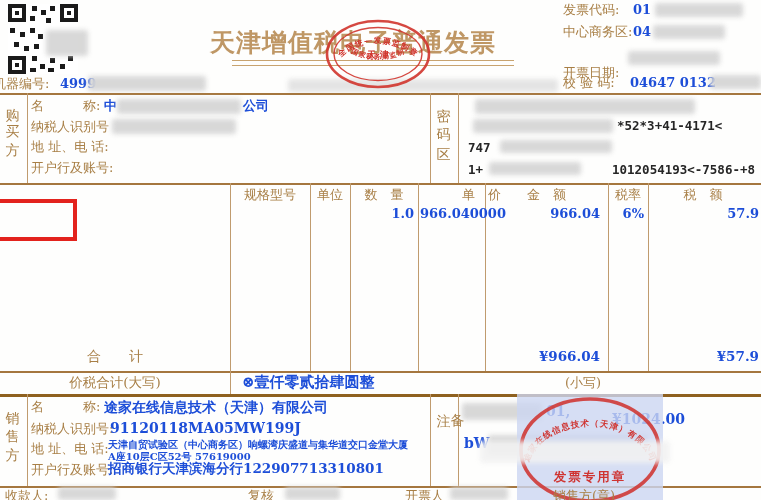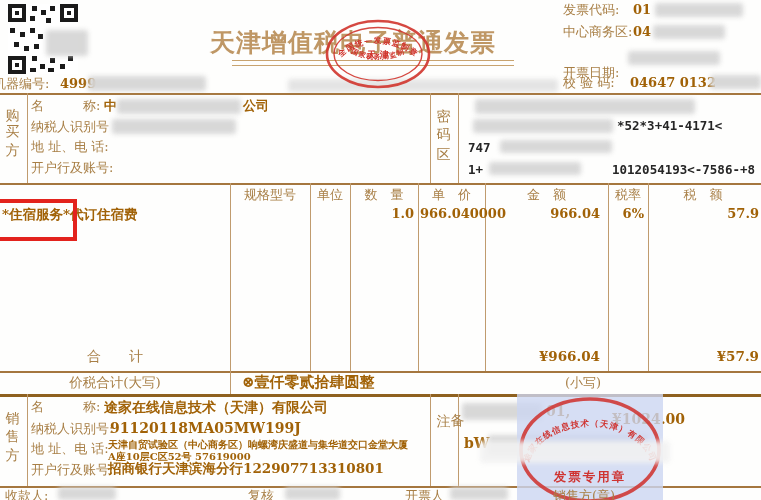--- a/index.html
+++ b/index.html
@@ -1,19 +1,19 @@
 <!DOCTYPE html>
 <html><head>
 <meta charset="utf-8">
 <style>
   html,body{margin:0;padding:0;}
   .page{position:relative;width:761px;height:500px;background:#fefefd;overflow:hidden;
         font-family:"DejaVu Serif",serif;}
   .lab{position:absolute;color:#a87f46;font-size:13px;white-space:pre;line-height:1.1;}
-  .val{position:absolute;color:#a16207;font-size:13px;font-weight:bold;white-space:pre;line-height:1.1;}
+  .val{position:absolute;color:#1d4ed8;font-size:13px;font-weight:bold;white-space:pre;line-height:1.1;}
   .mono{position:absolute;font-family:"DejaVu Sans Mono",monospace;font-weight:bold;color:#262626;
         font-size:12.5px;white-space:pre;line-height:1.05;}
   .hline{position:absolute;background:#a5773f;height:2px;left:0;width:761px;}
   .vline{position:absolute;background:#c09b6e;width:1px;}
   .blur{position:absolute;background:#d6d6d6;border-radius:3px;filter:blur(2.5px);opacity:.95;}
   .blur.lt{background:#e3e3e3;}
   .vert{position:absolute;color:#a87f46;font-size:14px;writing-mode:vertical-rl;
         text-orientation:upright;line-height:1;}
   .title{position:absolute;left:210px;top:26px;width:320px;text-align:left;color:#bf9765;
          font-size:25px;font-weight:bold;letter-spacing:1px;}
@@ -129,26 +129,25 @@
   <div class="vline" style="left:310px;top:183px;height:188px;"></div>
   <div class="vline" style="left:350px;top:183px;height:188px;"></div>
   <div class="vline" style="left:418px;top:183px;height:188px;"></div>
   <div class="vline" style="left:485px;top:183px;height:188px;"></div>
   <div class="vline" style="left:608px;top:183px;height:188px;"></div>
   <div class="vline" style="left:648px;top:183px;height:188px;"></div>
 
   <span class="lab ctr" style="left:230px;top:188px;width:80px;">规格型号</span>
   <span class="lab ctr" style="left:310px;top:188px;width:40px;">单位</span>
   <span class="lab ctr" style="left:350px;top:188px;width:68px;">数　量</span>
-  <span class="lab ctr" style="left:418px;top:188px;width:67px;">单　价</span>
+  <span class="lab ctr" style="left:418px;top:188px;width:67px;padding-left:30px;">单　价</span>
   <span class="lab ctr" style="left:485px;top:188px;width:123px;">金　额</span>
   <span class="lab ctr" style="left:608px;top:188px;width:40px;">税率</span>
   <span class="lab ctr" style="left:648px;top:188px;width:110px;">税　额</span>
 
-  <span class="val" style="left:2px;top:207px;font-size:13.5px;">*住宿服务*代订住宿费</span>
   <span class="val" style="right:347px;top:207px;">1.0</span>
   <span class="val" style="left:420px;top:207px;">966.040000</span>
   <span class="val" style="right:161px;top:207px;">966.04</span>
   <span class="val" style="right:117px;top:207px;">6%</span>
   <span class="val" style="right:2px;top:207px;">57.9</span>
 
   <div class="redbox" style="left:-5px;top:199px;width:74px;height:34px;"></div>
 
   <span class="lab ctr" style="left:60px;top:349px;width:110px;font-size:14px;">合　　计</span>
   <span class="val" style="right:161px;top:349px;font-size:13.5px;">¥966.04</span>

